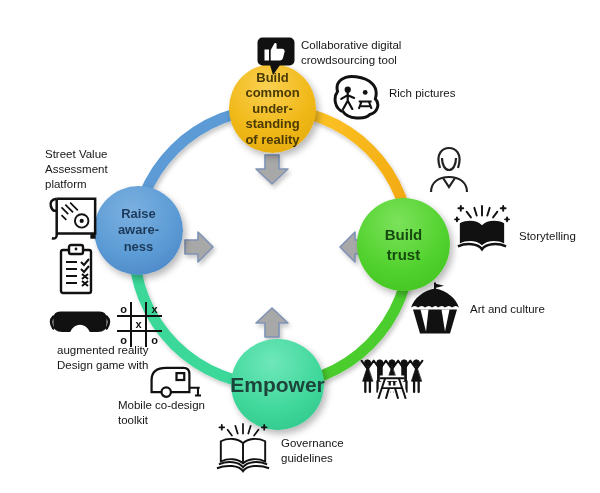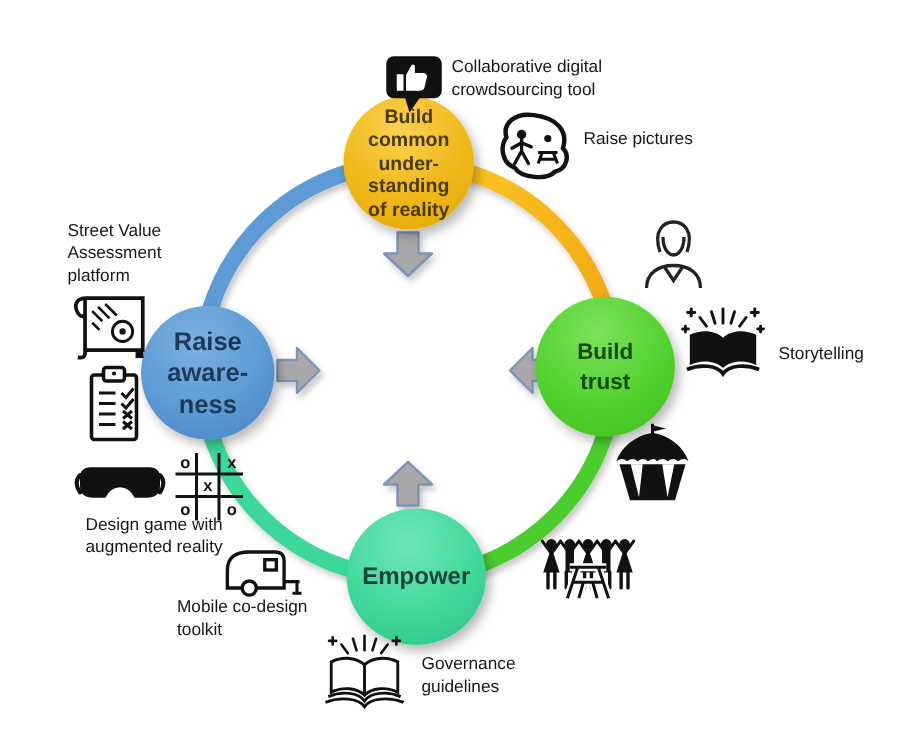--- a/index.html
+++ b/index.html
@@ -9,25 +9,25 @@
   }
   svg.layer{position:absolute;left:0;top:0;width:600px;height:493px;}
   .node{
     position:absolute;border-radius:50%;display:flex;flex-direction:column;
     align-items:center;justify-content:center;text-align:center;font-weight:bold;
     box-shadow:3px 4px 7px rgba(0,0,0,.28);
   }
   .node span{display:block;}
   #node-top{left:229px;top:64px;width:87px;height:89px;font-size:13px;line-height:1.2;
     color:#4a3a05;background:radial-gradient(circle at 44% 26%,#fbd152 0%,#f0b817 55%,#e1a60a 100%);}
-  #node-left{left:94px;top:204px;width:89px;height:89px;font-size:17px;line-height:1.25;
+  #node-left{left:94px;top:186px;width:89px;height:89px;font-size:13px;line-height:1.25;
     color:#1d3a5a;background:radial-gradient(circle at 42% 28%,#7cb0e0 0%,#5b9bd5 55%,#477fc0 100%);}
   #node-right{left:357px;top:198px;width:93px;height:93px;font-size:15px;line-height:1.3;
     color:#174a10;background:radial-gradient(circle at 44% 26%,#7ce25b 0%,#52d22e 55%,#3fbf1d 100%);}
-  #node-bottom{left:231px;top:339px;width:93px;height:91px;font-size:16px;
+  #node-bottom{left:231px;top:339px;width:93px;height:91px;font-size:21px;
     color:#1c443a;background:radial-gradient(circle at 44% 26%,#6fe7ba 0%,#41d89c 55%,#2cc287 100%);}
   #node-center{left:215px;top:183px;width:127px;height:127px;font-size:21px;letter-spacing:.2px;
     color:#000;background:radial-gradient(circle at 44% 30%,#b5b2b2 0%,#9b9797 55%,#898585 100%);}
   .lbl{position:absolute;font-weight:normal;font-size:11.5px;line-height:1.3;color:#161616;white-space:nowrap;}
   .lbl span{display:block;}
   .icon{position:absolute;}
   
   #ttt{position:absolute;left:117px;top:302px;width:45px;height:45px;display:grid;
     grid-template-columns:repeat(3,1fr);grid-template-rows:repeat(3,1fr);}
   #ttt span{display:flex;align-items:center;justify-content:center;
@@ -214,36 +214,39 @@
     <path d="M10 19 h11 M10 26 h11 M10 33 h11 M10 40 h11" stroke="#111" stroke-width="2" fill="none"></path>
     <path d="M25 19 l3 3 5-6 M25 26 l3 3 5-6" stroke="#111" stroke-width="2" fill="none"></path>
     <path d="M26 31 l6 5 M32 31 l-6 5 M26 38 l6 5 M32 38 l-6 5" stroke="#111" stroke-width="2" fill="none"></path>
   </svg>
 
   <div class="lbl" style="left:301px;top:38px">
     <span>Collaborative digital</span>
     <span>crowdsourcing tool</span>
   </div>
   <div class="lbl" style="left:389px;top:86px">
-    <span>Raise pictures</span>
+    <span>Rich pictures</span>
   </div>
   <div class="lbl" style="left:519px;top:229px">
     <span>Storytelling</span>
+  </div>
+  <div class="lbl" style="left:470px;top:302px">
+    <span>Art and culture</span>
   </div>
   <div class="lbl" style="left:281px;top:436px">
     <span>Governance</span>
     <span>guidelines</span>
   </div>
   <div class="lbl" style="left:118px;top:398px">
     <span>Mobile co-design</span>
     <span>toolkit</span>
   </div>
   <div class="lbl" style="left:57px;top:343px">
+    <span>augmented reality</span>
     <span>Design game with</span>
-    <span>augmented reality</span>
   </div>
   <div class="lbl" style="left:45px;top:147px">
     <span>Street Value</span>
     <span>Assessment</span>
     <span>platform</span>
   </div>
 
 </div>
 
 </body></html>

